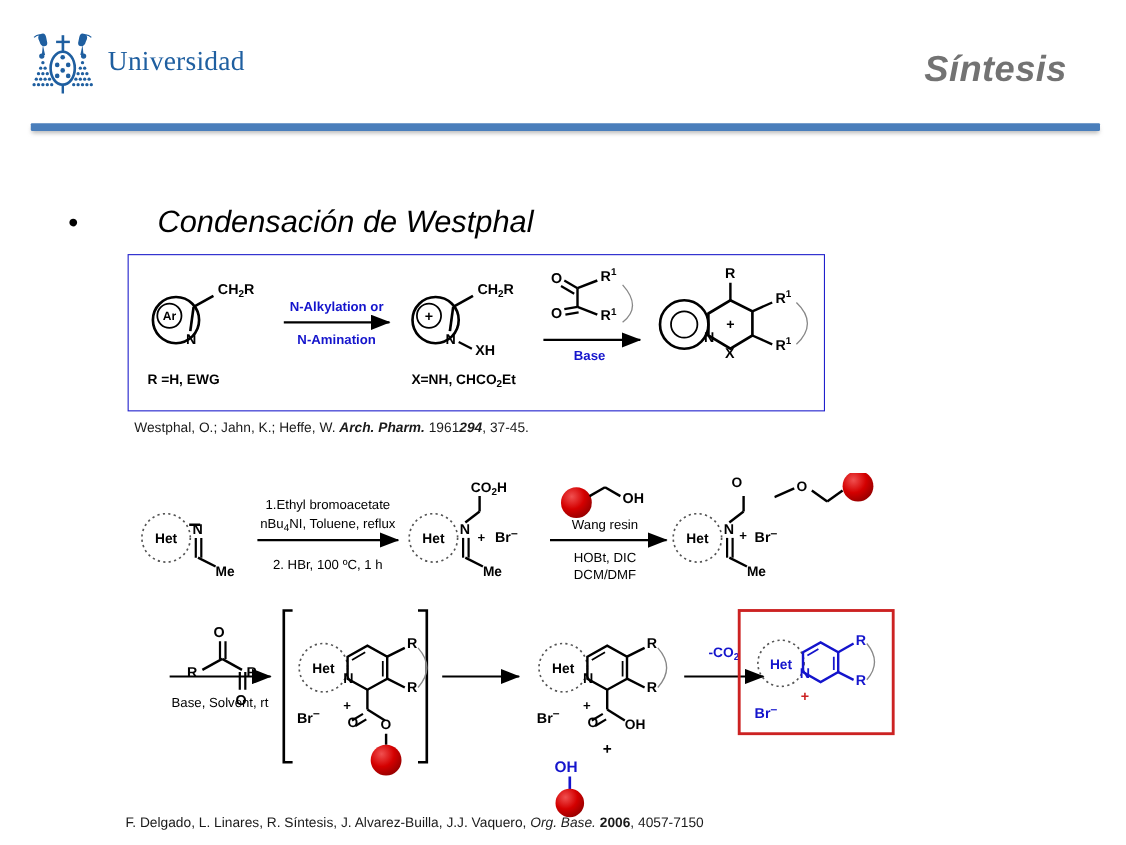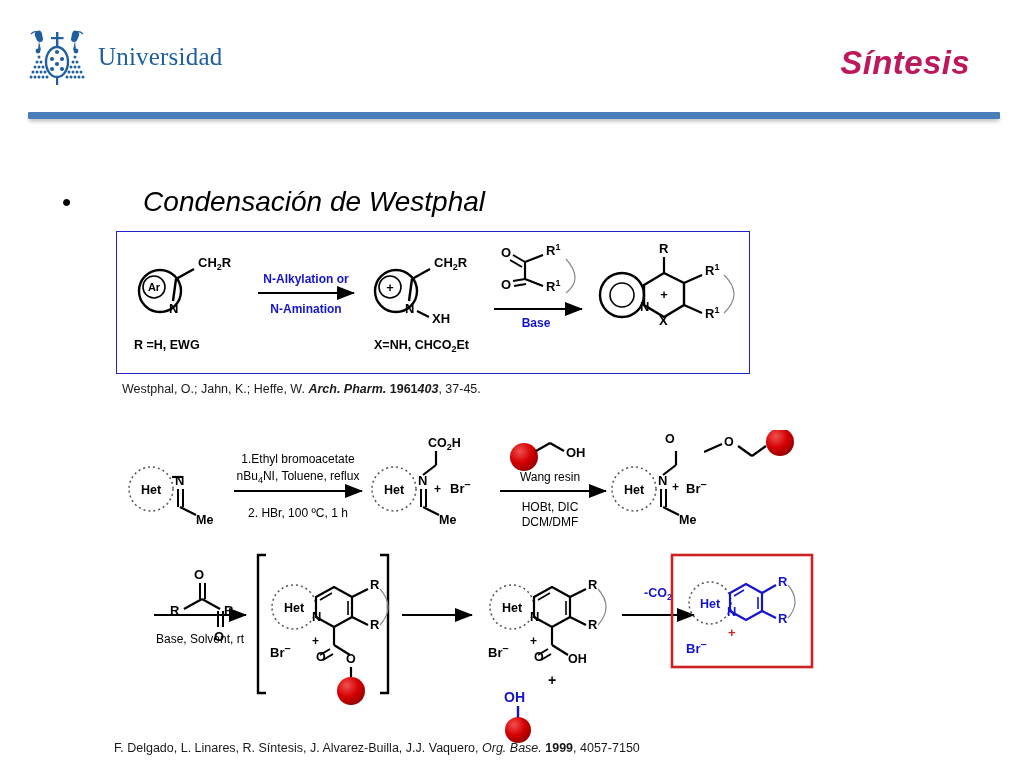--- a/index.html
+++ b/index.html
@@ -10,38 +10,38 @@
   }
   .slide{position:absolute;left:4px;top:0;width:1024px;height:717px;}
 
   
   .logo-block{position:absolute;left:22px;top:22px;width:250px;height:70px;display:flex;align-items:center;gap:10px;}
   .crest{width:62px;height:66px;flex:0 0 auto;}
   .logo-text{display:flex;flex-direction:column;justify-content:center;line-height:1.04;
     font-family:"Liberation Serif", serif;color:#1f5fa0;font-size:25px;letter-spacing:.2px;}
 
   .slide-title{position:absolute;right:58px;top:44px;font-size:33px;font-weight:bold;
-    font-style:italic;color:#be185d;letter-spacing:.4px;}
+    font-style:italic;color:#737373;letter-spacing:.4px;}
 
   .rule{position:absolute;left:24px;top:112px;width:972px;height:7px;
     background:#4a7ebb;border-radius:1px;
     box-shadow:0 3px 4px -1px rgba(120,120,120,.55);}
 
   
   .bullet-row{position:absolute;left:58px;top:186px;display:flex;align-items:baseline;gap:24px;}
   .bullet-dot{font-size:26px;line-height:1;color:#000;}
   .bullet-text{font-size:28px;font-style:italic;color:#000;margin-left:48px;}
 
   
   .scheme1-box{position:absolute;left:112px;top:231px;width:632px;height:141px;
     border:1.6px solid #2020cc;background:#fff;}
 
   .refs1{position:absolute;left:118px;top:380px;font-size:12.5px;color:#1a1a1a;line-height:1.55;}
   .refs1 i{font-style:italic;font-weight:bold;}
-  .refs1 b{font-weight:bold;}
+  .refs1 b{font-weight:normal;}
 
   .ref-bottom{position:absolute;left:110px;top:741px;font-size:12.5px;color:#1a1a1a;}
   .ref-bottom i{font-style:italic;}
   .ref-bottom b{font-weight:bold;}
 
   
   .sch{position:absolute;}
   #scheme1-svg{left:112px;top:231px;}
   #scheme2-svg{left:110px;top:425px;}
   #scheme3-svg{left:150px;top:545px;}
@@ -198,21 +198,21 @@
       <line x1="568" y1="74" x2="586" y2="82" stroke="#000" stroke-width="2.2"></line>
       <text x="589" y="87" font-size="13" font-weight="bold">R<tspan font-size="9" dy="-5">1</tspan></text>
       <path d="M608 44 q20 19 0 38" fill="none" stroke="#888" stroke-width="1.2"></path>
     </g>
   </svg>
 
   <div class="refs1">
     <div>
       <span>Westphal, O.; Jahn, K.; Heffe, W.</span>
       <i>Arch. Pharm.</i>
-      <b>1961</b><i>403</i><span>, 37-45.</span>
+      <b>1961</b><i>294</i><span>, 37-45.</span>
     </div>
   </div>
 
   <svg class="sch" id="scheme2-svg" width="610" height="115">
     <defs>
       <marker id="ah2" markerWidth="9" markerHeight="7" refX="8.5" refY="3.5" orient="auto">
         <polygon points="0 0, 9 3.5, 0 7" fill="#000"></polygon>
       </marker>
       <radialGradient id="resinGrad" cx="35%" cy="30%" r="75%">
         <stop offset="0%" stop-color="#f05050"></stop>
@@ -405,16 +405,16 @@
       </radialGradient>
     </defs>
     <text x="8" y="16" font-size="14" font-weight="bold" fill="#1414cc">OH</text>
     <line x1="22" y1="20" x2="22" y2="32" stroke="#1414cc" stroke-width="2.4"></line>
     <circle cx="22" cy="44" r="13" fill="url(#resinGrad4)"></circle>
   </svg>
 
   <div class="ref-bottom">
     <span>F. Delgado, L. Linares, R. Síntesis, J. Alvarez-Builla, J.J. Vaquero,</span>
     <i>Org. Base.</i>
-    <b>1999</b><span>, 4057-7150</span>
+    <b>2006</b><span>, 4057-7150</span>
   </div>
 
 </div>
 
 </body></html>

